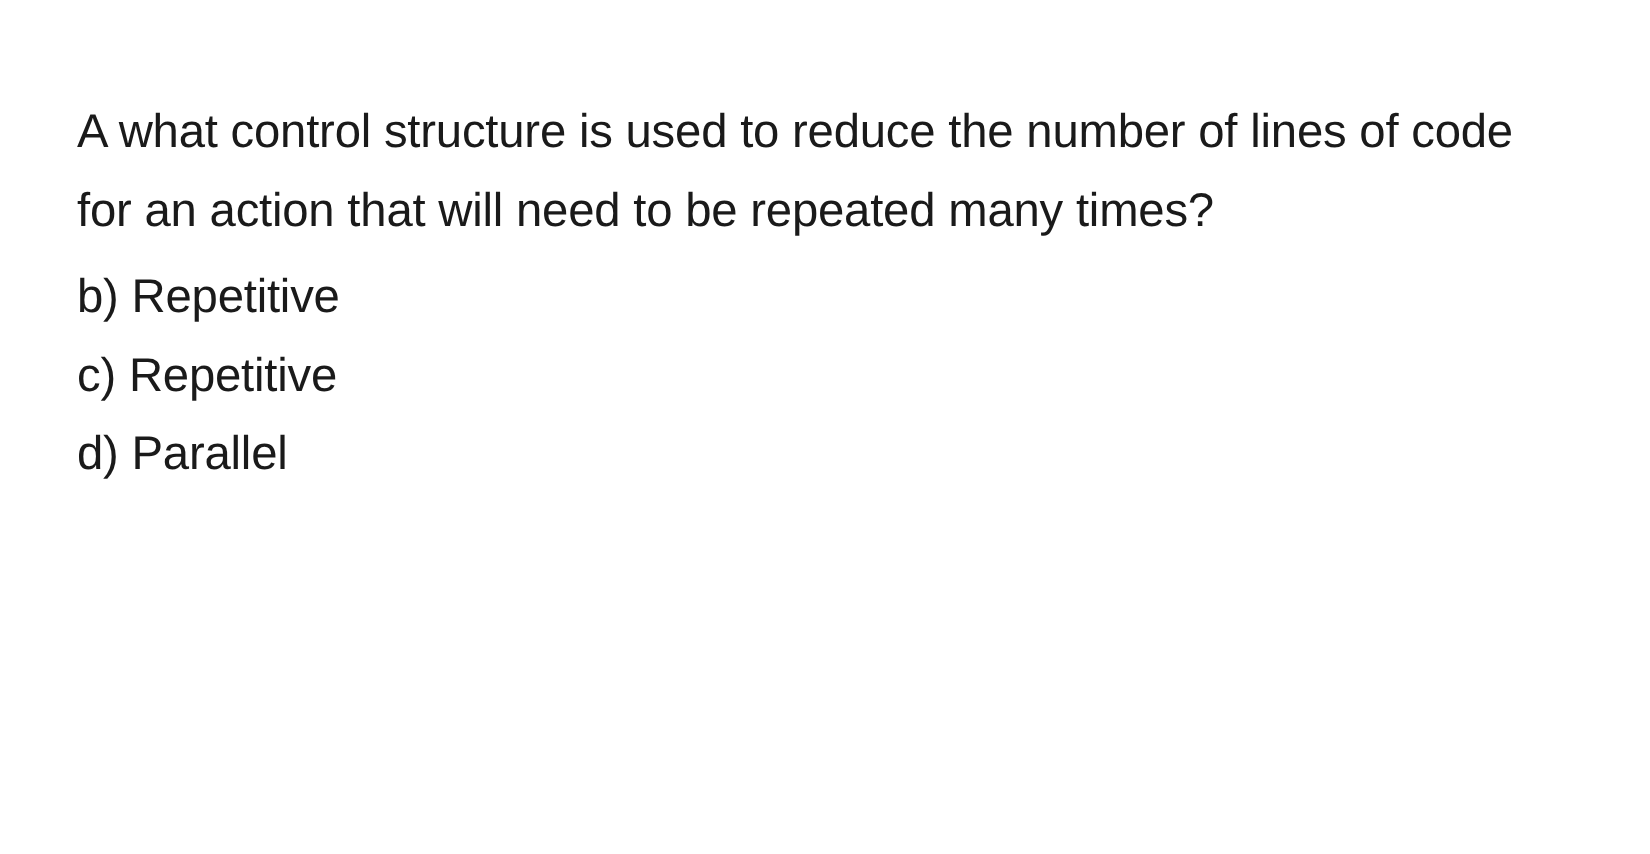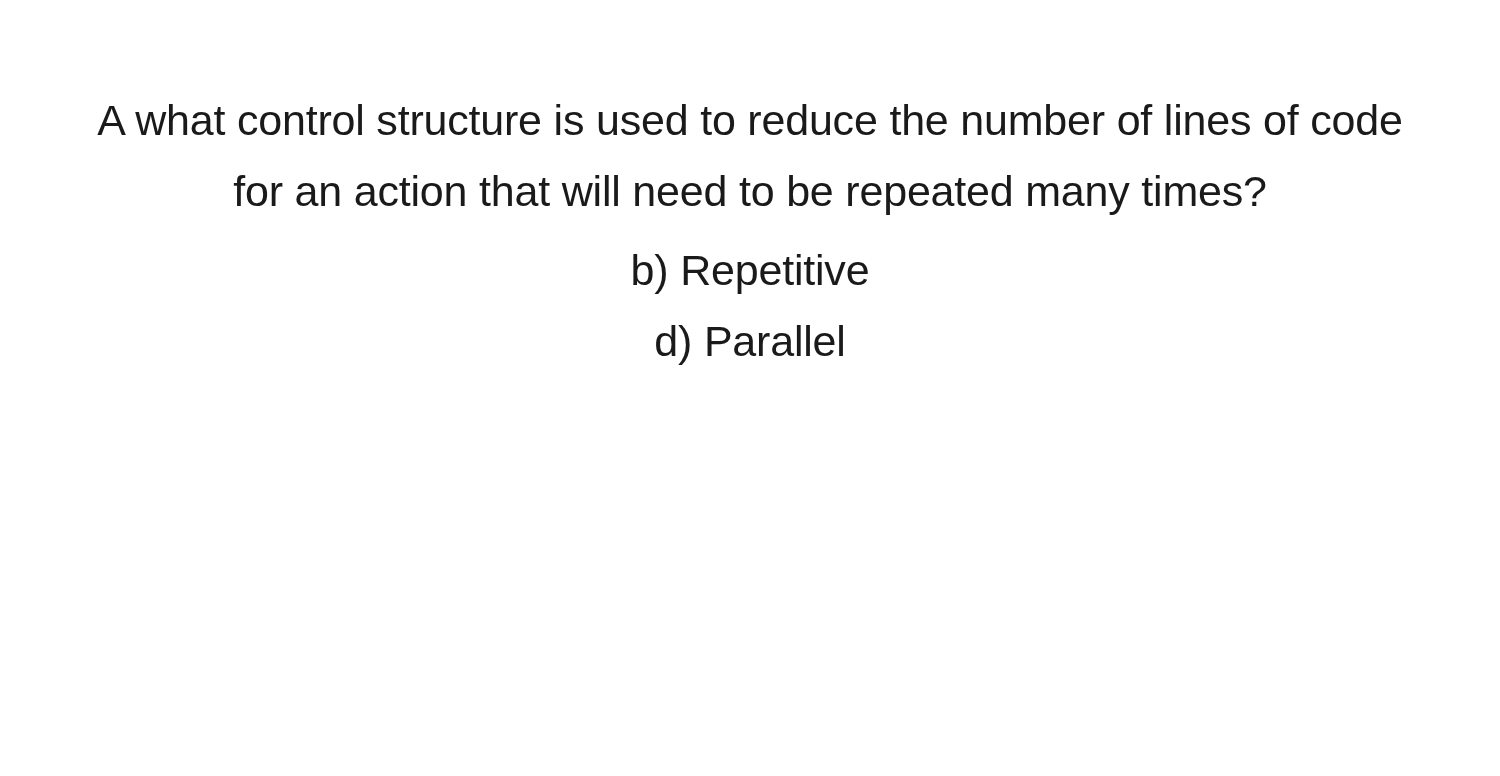--- a/index.html
+++ b/index.html
@@ -1,19 +1,18 @@
 <!DOCTYPE html>
 <html><head>
   <meta charset="utf-8">
   <style>
     * {
       margin: 0;
       padding: 0;
       box-sizing: border-box;
-      text-align: center;
     }
     body {
       width: 1500px;
       height: 776px;
       background: #ffffff;
       font-family: -apple-system, BlinkMacSystemFont, "Segoe UI", Helvetica, Arial, sans-serif;
       color: #1a1a1a;
       padding: 85px 70px;
     }
     .question {
@@ -32,14 +31,15 @@
     .option {
       display: block;
     }
   </style>
 </head>
 <body>
 
 <div class="question">A what control structure is used to reduce the number of lines of code for an action that will need to be repeated many times?</div>
 <div class="options">
   <span class="option">b) Repetitive</span>
+  <span class="option">c) Repetitive</span>
   <span class="option">d) Parallel</span>
 </div>
 
 </body></html>

